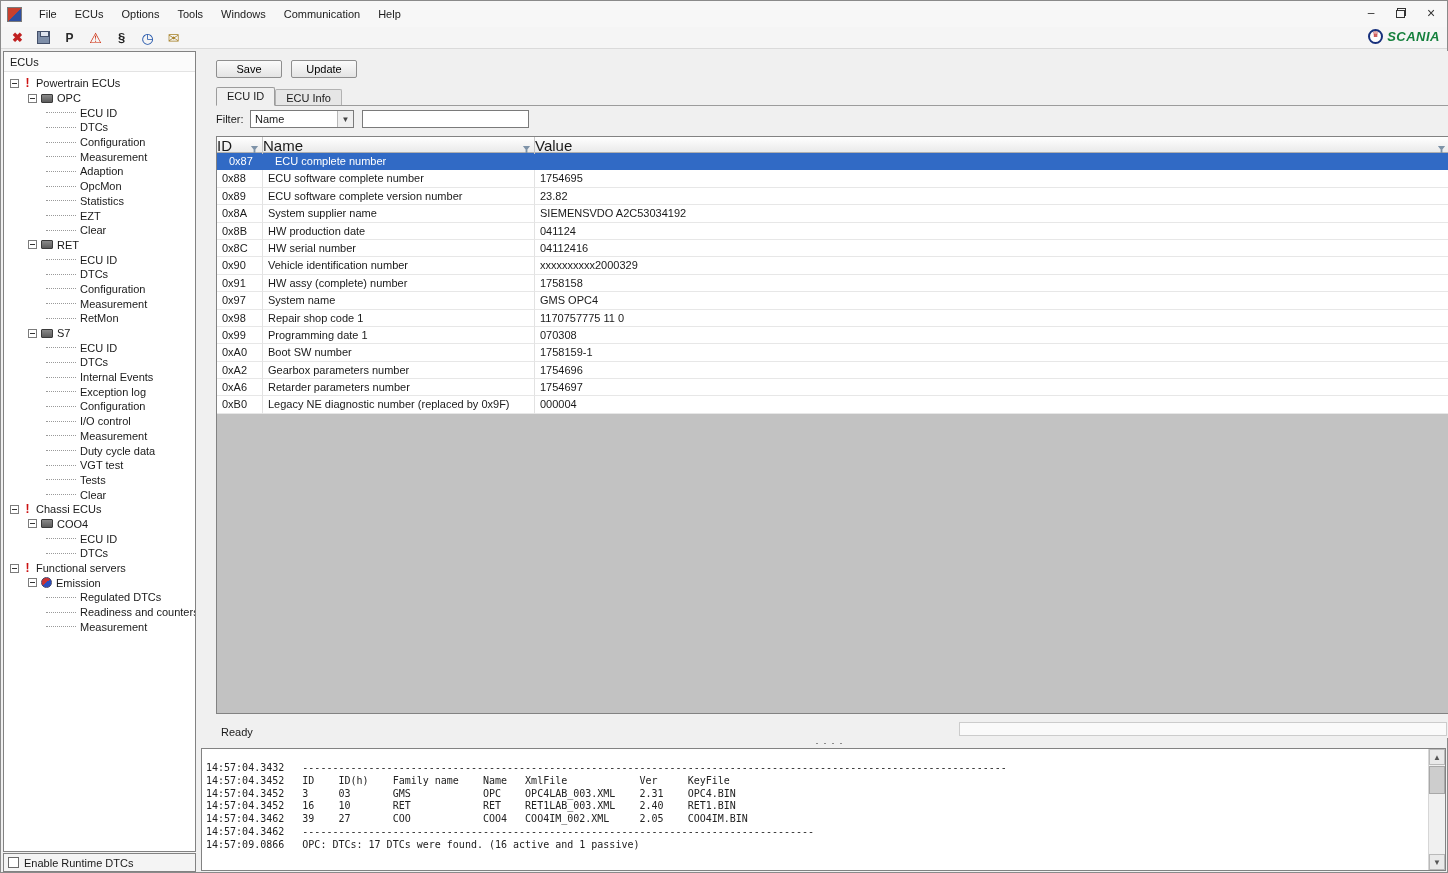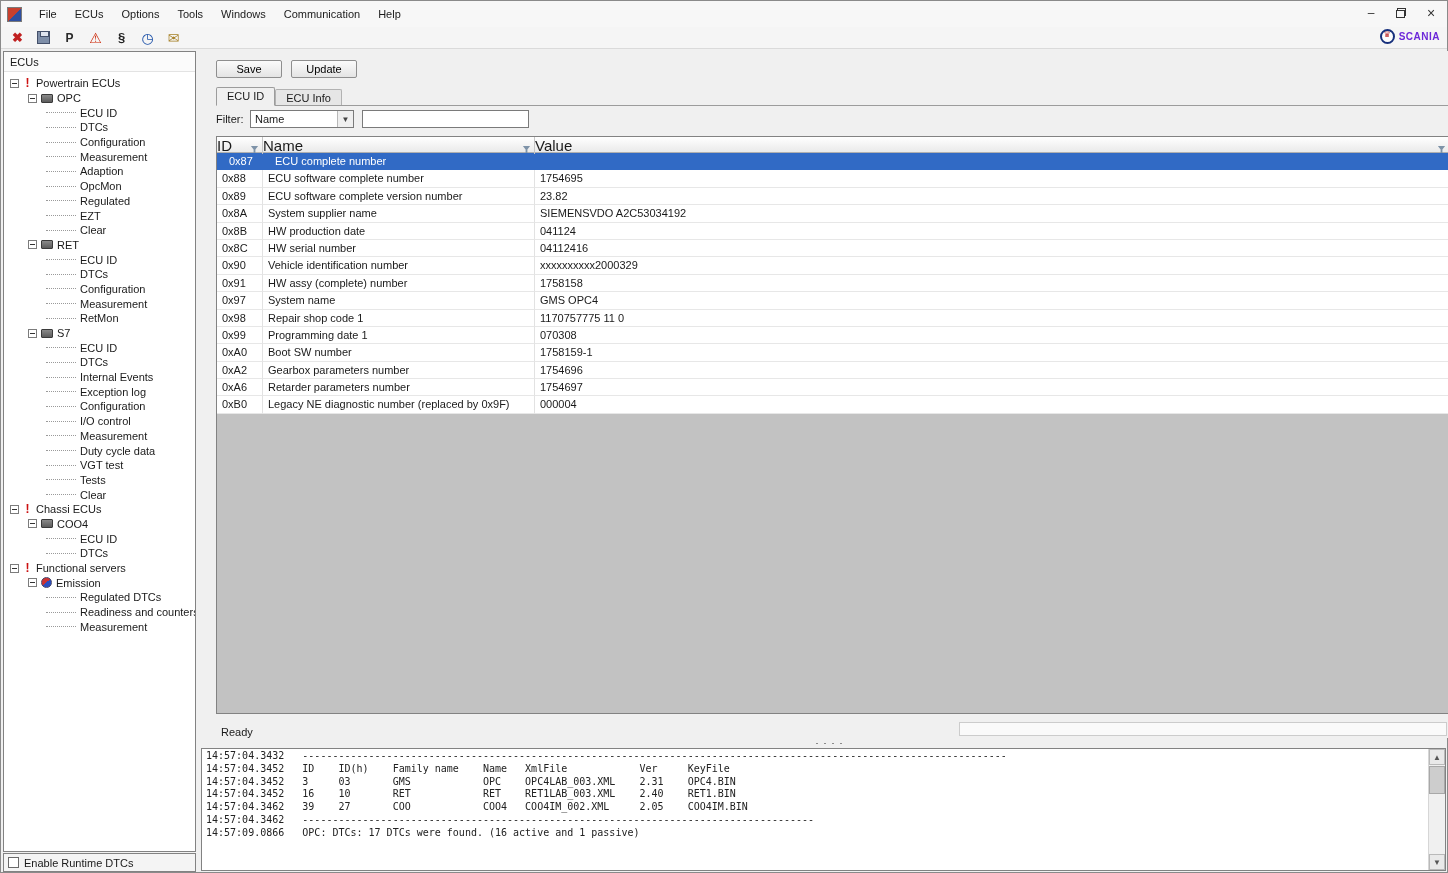--- a/index.html
+++ b/index.html
@@ -26,21 +26,21 @@
   .ic-section { color:#222; font-size:13px; font-weight:bold; }
   .ic-clock { color:#2255aa; font-size:14px; }
   .ic-mail  { color:#a8832a; font-size:14px; }
   .ic-floppy { position:relative; }
   .ic-floppy::before { content:""; position:absolute; inset:2px; background:#7e8ea8; border:1px solid #44506a; }
   .ic-floppy::after { content:""; position:absolute; left:5px; top:2px; width:7px; height:4px; background:#dfe4ee; border:1px solid #44506a; }
 
   .brand { position:absolute; right:7px; top:28px; display:flex; align-items:center; gap:4px; }
   .emblem { width:15px; height:15px; border-radius:50%; border:2px solid #17307c; background:#fdfdfd; position:relative; }
   .emblem::before { content:"♛"; position:absolute; left:0; right:0; top:-1px; text-align:center; font-size:8px; color:#c03030; }
-  .wordmark { font-weight:bold; color:#6d28d9; font-size:10px; letter-spacing:.5px; }
+  .wordmark { font-weight:bold; font-style:italic; color:#15803d; font-size:13px; letter-spacing:.5px; }
 
   
   .left-panel { position:absolute; left:2px; top:50px; width:193px; height:801px; background:#fff; border:1px solid #828282; overflow:hidden; }
   .left-caption { padding:4px 6px 3px; border-bottom:1px solid #e3e3e3; background:#fbfbfb; }
   .tree { padding-top:4px; }
   .tree-row { height:14.7px; display:flex; align-items:center; white-space:nowrap; padding-left:calc(var(--indent,0) * 18px + 6px); cursor:default; }
   .tree-row .exp-box { display:none; width:9px; height:9px; border:1px solid #7c7c7c; background:#fff; margin-right:4px; position:relative; flex:none; }
   .tree-row.exp .exp-box { display:inline-block; }
   .tree-row .exp-box::before { content:""; position:absolute; left:1px; top:3px; width:5px; height:1px; background:#333; }
   .tree-row .leader { display:none; }
@@ -82,21 +82,21 @@
   .status-panel { position:absolute; left:750px; right:10px; top:2px; height:14px; background:#fafafa; border:1px solid #cccccc; }
   .grip { position:absolute; right:2px; bottom:2px; width:10px; height:10px; }
   .grip::before { content:""; position:absolute; right:1px; bottom:1px; width:2px; height:2px; background:#9a9a9a; box-shadow:-4px 0 0 #9a9a9a, 0 -4px 0 #9a9a9a; }
 
   
   .splitter { position:absolute; left:200px; right:0; top:737px; height:10px; background:#f0f0f0; }
   .split-grip { position:absolute; left:612px; top:3px; width:34px; height:5px; background-image:radial-gradient(#8c8c8c 1px, transparent 1.4px); background-size:8px 5px; background-repeat:repeat-x; }
 
   
   .log-panel { position:absolute; left:200px; right:1px; top:747px; bottom:1px; background:#fff; border:1px solid #828282; overflow:hidden; }
-  .log-lines { position:absolute; left:0; right:17px; top:0; bottom:0; padding:1px 0 0 4px; overflow:hidden; }
+  .log-lines { position:absolute; left:0; right:17px; top:0; bottom:0; padding:13px 0 0 4px; overflow:hidden; }
   .log-line { font-family:"DejaVu Sans Mono", monospace; font-size:10px; line-height:12.8px; white-space:pre; color:#222; }
   .vscroll { position:absolute; right:0; top:0; bottom:0; width:17px; background:#f0f0f0; border-left:1px solid #d6d6d6; }
   .scroll-btn { position:absolute; left:0; width:16px; height:16px; background:#e9e9e9; border:1px solid #b9b9b9; display:flex; align-items:center; justify-content:center; font-size:8px; color:#555; cursor:default; }
   .scroll-up { top:0; }
   .scroll-down { bottom:0; }
   .scroll-thumb { position:absolute; left:0; top:17px; width:16px; height:28px; background:#cdcdcd; border:1px solid #a8a8a8; cursor:default; }
 </style>
 </head>
 <body>
 
@@ -196,21 +196,21 @@
 
           <span class="leader"></span>
 
           <span>OpcMon</span>
         </div>
 
         <div class="tree-row leaf" style="--indent: 2;">
 
           <span class="leader"></span>
 
-          <span>Regulated</span>
+          <span>Statistics</span>
         </div>
 
         <div class="tree-row leaf" style="--indent: 2;">
 
           <span class="leader"></span>
 
           <span>EZT</span>
         </div>
 
         <div class="tree-row leaf" style="--indent: 2;">

